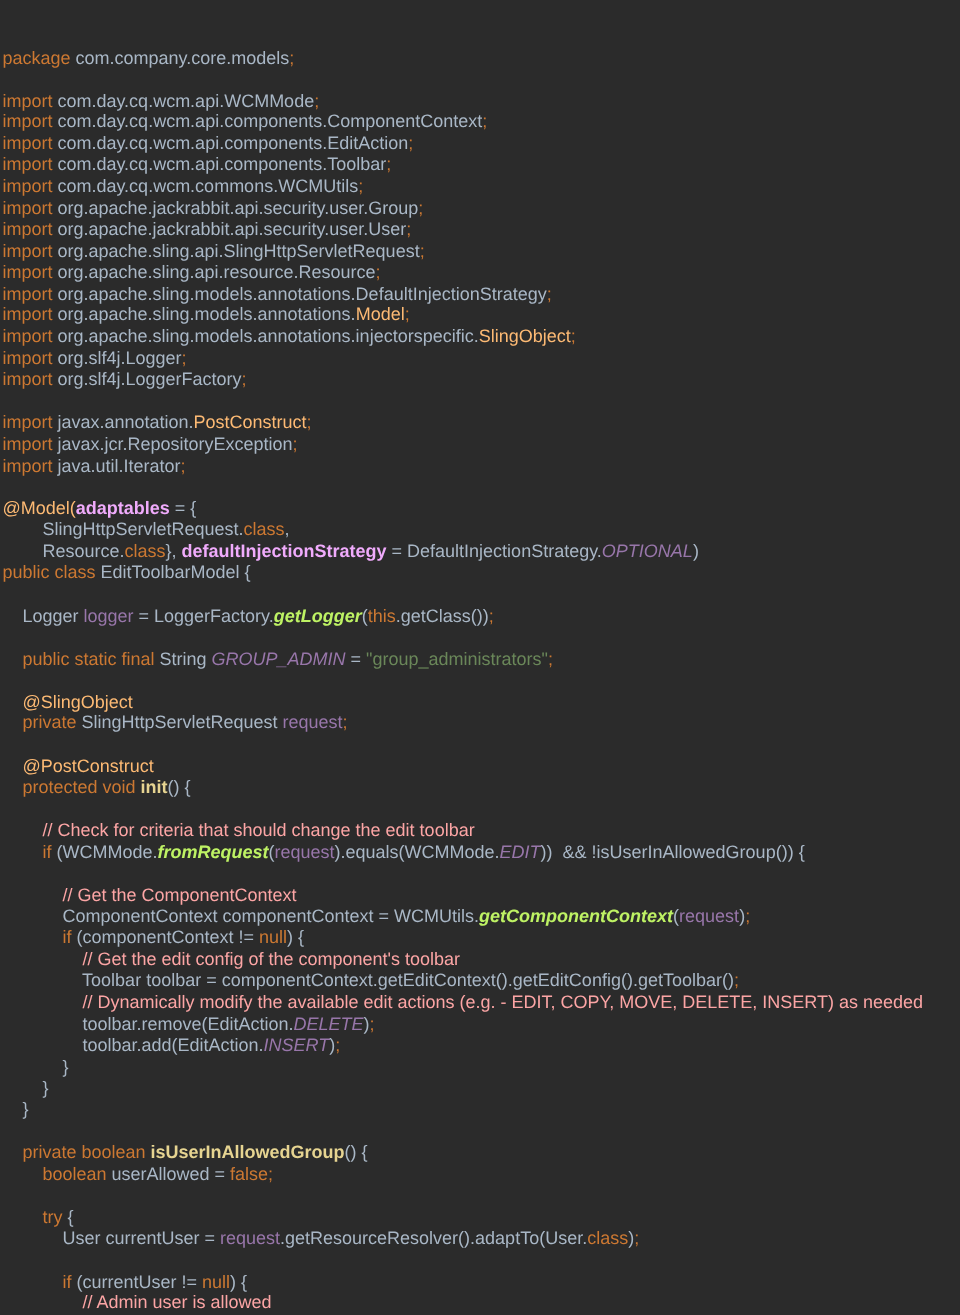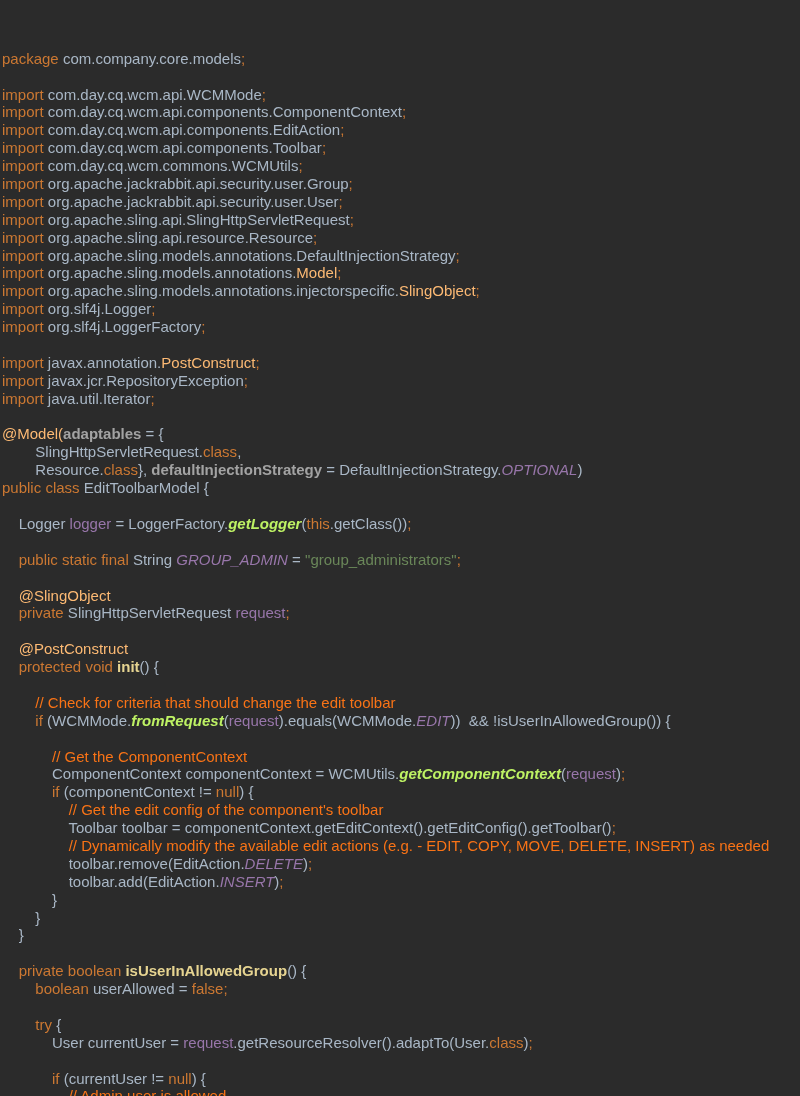--- a/index.html
+++ b/index.html
@@ -6,36 +6,36 @@
   body {
     width: 800px;
     height: 1096px;
     background: #2b2b2b;
     overflow: hidden;
   }
   .editor {
     box-sizing: border-box;
     width: 784px;
     height: 1096px;
-    padding: 14px 0 0 2px;
+    padding: 4px 0 0 2px;
     font-family: "Liberation Sans", sans-serif;
     font-size: 15px;
     line-height: 17.9px;
     white-space: pre;
     color: #a9b7c6;
   }
   .code-line { height: 17.9px; }
   .tk-kw { color: #cc7832; }                       
   .tk-pl { color: #a9b7c6; }                       
   .tk-an { color: #fdba74; }                       
   .tk-st { color: #6a8759; }                       
-  .tk-cm { color: #f97316; }                       
+  .tk-cm { color: #fca5a5; }                       
   .tk-fd { color: #9876aa; }                       
   .tk-cn { color: #9876aa; font-style: italic; text-align: right; }   
-  .tk-at { color: #a3a3a3; font-weight: bold; }    
+  .tk-at { color: #f0abfc; font-weight: bold; }    
   .tk-md { color: #e6d491; font-weight: bold; }    
   .tk-it { color: #bef264; font-style: italic; font-weight: bold; }   
   .tk-sc { color: #cc7832; }                       
 </style>
 </head>
 <body>
 
 <div class="editor"><div class="code-line">&nbsp;</div><div class="code-line">&nbsp;</div><div class="code-line"><span class="tk-kw">package</span><span class="tk-pl"> com.company.core.models</span><span class="tk-sc">;</span></div><div class="code-line">&nbsp;</div><div class="code-line"><span class="tk-kw">import</span><span class="tk-pl"> com.day.cq.wcm.api.WCMMode</span><span class="tk-sc">;</span></div><div class="code-line"><span class="tk-kw">import</span><span class="tk-pl"> com.day.cq.wcm.api.components.ComponentContext</span><span class="tk-sc">;</span></div><div class="code-line"><span class="tk-kw">import</span><span class="tk-pl"> com.day.cq.wcm.api.components.EditAction</span><span class="tk-sc">;</span></div><div class="code-line"><span class="tk-kw">import</span><span class="tk-pl"> com.day.cq.wcm.api.components.Toolbar</span><span class="tk-sc">;</span></div><div class="code-line"><span class="tk-kw">import</span><span class="tk-pl"> com.day.cq.wcm.commons.WCMUtils</span><span class="tk-sc">;</span></div><div class="code-line"><span class="tk-kw">import</span><span class="tk-pl"> org.apache.jackrabbit.api.security.user.Group</span><span class="tk-sc">;</span></div><div class="code-line"><span class="tk-kw">import</span><span class="tk-pl"> org.apache.jackrabbit.api.security.user.User</span><span class="tk-sc">;</span></div><div class="code-line"><span class="tk-kw">import</span><span class="tk-pl"> org.apache.sling.api.SlingHttpServletRequest</span><span class="tk-sc">;</span></div><div class="code-line"><span class="tk-kw">import</span><span class="tk-pl"> org.apache.sling.api.resource.Resource</span><span class="tk-sc">;</span></div><div class="code-line"><span class="tk-kw">import</span><span class="tk-pl"> org.apache.sling.models.annotations.DefaultInjectionStrategy</span><span class="tk-sc">;</span></div><div class="code-line"><span class="tk-kw">import</span><span class="tk-pl"> org.apache.sling.models.annotations.</span><span class="tk-an">Model</span><span class="tk-sc">;</span></div><div class="code-line"><span class="tk-kw">import</span><span class="tk-pl"> org.apache.sling.models.annotations.injectorspecific.</span><span class="tk-an">SlingObject</span><span class="tk-sc">;</span></div><div class="code-line"><span class="tk-kw">import</span><span class="tk-pl"> org.slf4j.Logger</span><span class="tk-sc">;</span></div><div class="code-line"><span class="tk-kw">import</span><span class="tk-pl"> org.slf4j.LoggerFactory</span><span class="tk-sc">;</span></div><div class="code-line">&nbsp;</div><div class="code-line"><span class="tk-kw">import</span><span class="tk-pl"> javax.annotation.</span><span class="tk-an">PostConstruct</span><span class="tk-sc">;</span></div><div class="code-line"><span class="tk-kw">import</span><span class="tk-pl"> javax.jcr.RepositoryException</span><span class="tk-sc">;</span></div><div class="code-line"><span class="tk-kw">import</span><span class="tk-pl"> java.util.Iterator</span><span class="tk-sc">;</span></div><div class="code-line">&nbsp;</div><div class="code-line"><span class="tk-an">@Model(</span><span class="tk-at">adaptables</span><span class="tk-pl"> = {</span></div><div class="code-line"><span class="tk-pl">        SlingHttpServletRequest.</span><span class="tk-kw">class</span><span class="tk-pl">,</span></div><div class="code-line"><span class="tk-pl">        Resource.</span><span class="tk-kw">class</span><span class="tk-pl">}, </span><span class="tk-at">defaultInjectionStrategy</span><span class="tk-pl"> = DefaultInjectionStrategy.</span><span class="tk-cn">OPTIONAL</span><span class="tk-pl">)</span></div><div class="code-line"><span class="tk-kw">public</span><span class="tk-pl"> </span><span class="tk-kw">class</span><span class="tk-pl"> EditToolbarModel {</span></div><div class="code-line">&nbsp;</div><div class="code-line"><span class="tk-pl">    Logger </span><span class="tk-fd">logger</span><span class="tk-pl"> = LoggerFactory.</span><span class="tk-it">getLogger</span><span class="tk-pl">(</span><span class="tk-kw">this</span><span class="tk-pl">.getClass())</span><span class="tk-sc">;</span></div><div class="code-line">&nbsp;</div><div class="code-line"><span class="tk-kw">    public static final</span><span class="tk-pl"> String </span><span class="tk-cn">GROUP_ADMIN</span><span class="tk-pl"> = </span><span class="tk-st">"group_administrators"</span><span class="tk-sc">;</span></div><div class="code-line">&nbsp;</div><div class="code-line"><span class="tk-pl">    </span><span class="tk-an">@SlingObject</span></div><div class="code-line"><span class="tk-kw">    private</span><span class="tk-pl"> SlingHttpServletRequest </span><span class="tk-fd">request</span><span class="tk-sc">;</span></div><div class="code-line">&nbsp;</div><div class="code-line"><span class="tk-pl">    </span><span class="tk-an">@PostConstruct</span></div><div class="code-line"><span class="tk-kw">    protected void</span><span class="tk-pl"> </span><span class="tk-md">init</span><span class="tk-pl">() {</span></div><div class="code-line">&nbsp;</div><div class="code-line"><span class="tk-cm">        // Check for criteria that should change the edit toolbar</span></div><div class="code-line"><span class="tk-kw">        if</span><span class="tk-pl"> (WCMMode.</span><span class="tk-it">fromRequest</span><span class="tk-pl">(</span><span class="tk-fd">request</span><span class="tk-pl">).equals(WCMMode.</span><span class="tk-cn">EDIT</span><span class="tk-pl">))  &amp;&amp; !isUserInAllowedGroup()) {</span></div><div class="code-line">&nbsp;</div><div class="code-line"><span class="tk-cm">            // Get the ComponentContext</span></div><div class="code-line"><span class="tk-pl">            ComponentContext componentContext = WCMUtils.</span><span class="tk-it">getComponentContext</span><span class="tk-pl">(</span><span class="tk-fd">request</span><span class="tk-pl">)</span><span class="tk-sc">;</span></div><div class="code-line"><span class="tk-kw">            if</span><span class="tk-pl"> (componentContext != </span><span class="tk-kw">null</span><span class="tk-pl">) {</span></div><div class="code-line"><span class="tk-cm">                // Get the edit config of the component's toolbar</span></div><div class="code-line"><span class="tk-pl">                Toolbar toolbar = componentContext.getEditContext().getEditConfig().getToolbar()</span><span class="tk-sc">;</span></div><div class="code-line"><span class="tk-cm">                // Dynamically modify the available edit actions (e.g. - EDIT, COPY, MOVE, DELETE, INSERT) as needed</span></div><div class="code-line"><span class="tk-pl">                toolbar.remove(EditAction.</span><span class="tk-cn">DELETE</span><span class="tk-pl">)</span><span class="tk-sc">;</span></div><div class="code-line"><span class="tk-pl">                toolbar.add(EditAction.</span><span class="tk-cn">INSERT</span><span class="tk-pl">)</span><span class="tk-sc">;</span></div><div class="code-line"><span class="tk-pl">            }</span></div><div class="code-line"><span class="tk-pl">        }</span></div><div class="code-line"><span class="tk-pl">    }</span></div><div class="code-line">&nbsp;</div><div class="code-line"><span class="tk-kw">    private boolean</span><span class="tk-pl"> </span><span class="tk-md">isUserInAllowedGroup</span><span class="tk-pl">() {</span></div><div class="code-line"><span class="tk-kw">        boolean</span><span class="tk-pl"> userAllowed = </span><span class="tk-kw">false</span><span class="tk-sc">;</span></div><div class="code-line">&nbsp;</div><div class="code-line"><span class="tk-kw">        try</span><span class="tk-pl"> {</span></div><div class="code-line"><span class="tk-pl">            User currentUser = </span><span class="tk-fd">request</span><span class="tk-pl">.getResourceResolver().adaptTo(User.</span><span class="tk-kw">class</span><span class="tk-pl">)</span><span class="tk-sc">;</span></div><div class="code-line">&nbsp;</div><div class="code-line"><span class="tk-kw">            if</span><span class="tk-pl"> (currentUser != </span><span class="tk-kw">null</span><span class="tk-pl">) {</span></div><div class="code-line"><span class="tk-cm">                // Admin user is allowed</span></div></div>
 
 </body></html>

